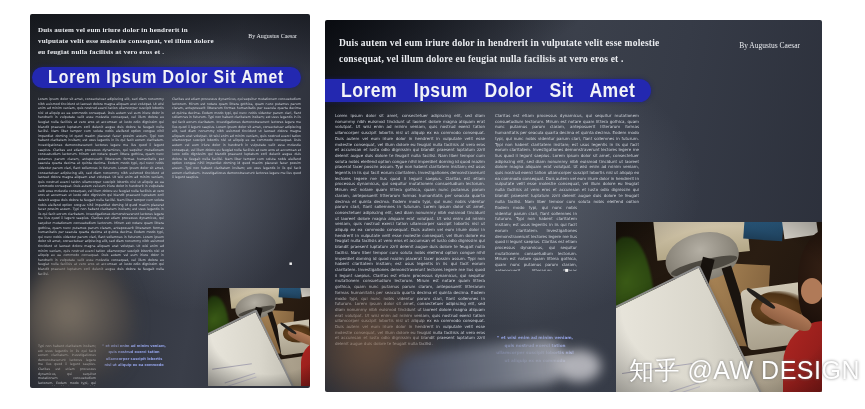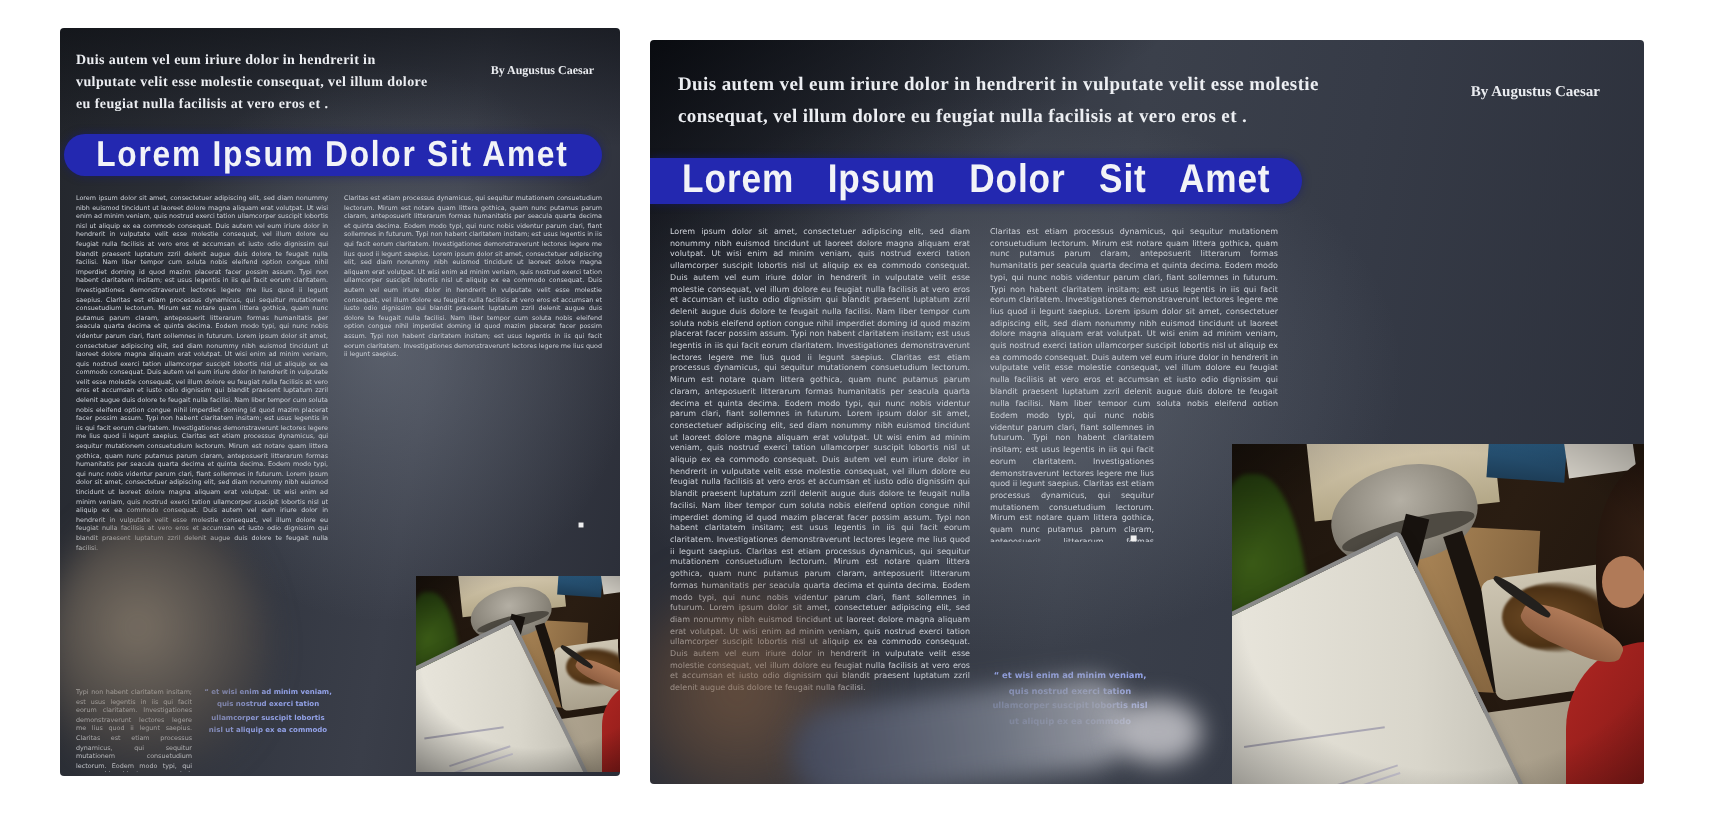--- a/index.html
+++ b/index.html
@@ -16,21 +16,21 @@
   .page-right{left:325px;top:20px;width:497px;height:372px;
     background:
       linear-gradient(to bottom right, rgba(4,6,10,0.85), rgba(4,6,10,0) 26%),
       radial-gradient(ellipse 58% 52% at 34% 45%, rgba(146,154,166,0.38), rgba(0,0,0,0) 72%),
       linear-gradient(100deg,#262932 0%,#3b404b 45%,#363b47 65%,#2b2f3a 100%);}
 
   
   .kicker{position:absolute;color:#eceef2;font-family:"Liberation Serif",serif;font-weight:bold;}
   .kicker-l{left:8px;top:11px;width:176px;font-size:7px;line-height:11px;letter-spacing:.2px;}
   .kicker-r{left:14px;top:15px;width:344px;font-size:9.5px;line-height:16px;letter-spacing:.2px;}
-  .byline{position:absolute;color:#e9ebef;font-family:"Liberation Serif",serif;font-weight:bold;white-space:nowrap;}
+  .byline{position:absolute;color:#e9ebef;font-family:"Liberation Serif",serif;font-weight:normal;white-space:nowrap;}
   .byline-l{right:13px;top:19px;font-size:6px;}
   .byline-r{right:22px;top:21px;font-size:7.5px;}
 
   .title-pill{position:absolute;background:#2328b0;display:flex;align-items:center;justify-content:center;
     box-shadow:0 0 4px rgba(20,25,120,0.6);}
   .title-pill-l{left:2px;top:53px;width:269px;height:21px;border-radius:11px;}
   .title-pill-r{left:0;top:59px;width:326px;height:23px;border-radius:0 12px 12px 0;}
   .title-text{display:inline-block;color:#f2f3f7;font-weight:bold;white-space:nowrap;
     font-family:"Liberation Sans",sans-serif;}
   .title-text-l{font-size:18px;line-height:21px;letter-spacing:1px;transform:scaleX(0.88);}
@@ -203,13 +203,14 @@
       </div>
       <div class="ph ph-pen"></div>
       <div class="ph ph-vignette"></div>
     </figure>
 
     <div class="blur brown-blur"></div>
     <div class="blur pen-blur"></div>
     <div class="blur pen-tip-blur"></div>
   </section>
 
+  <div class="watermark">知乎 @AW DESIGN</div>
 </div>
 
 </body></html>

